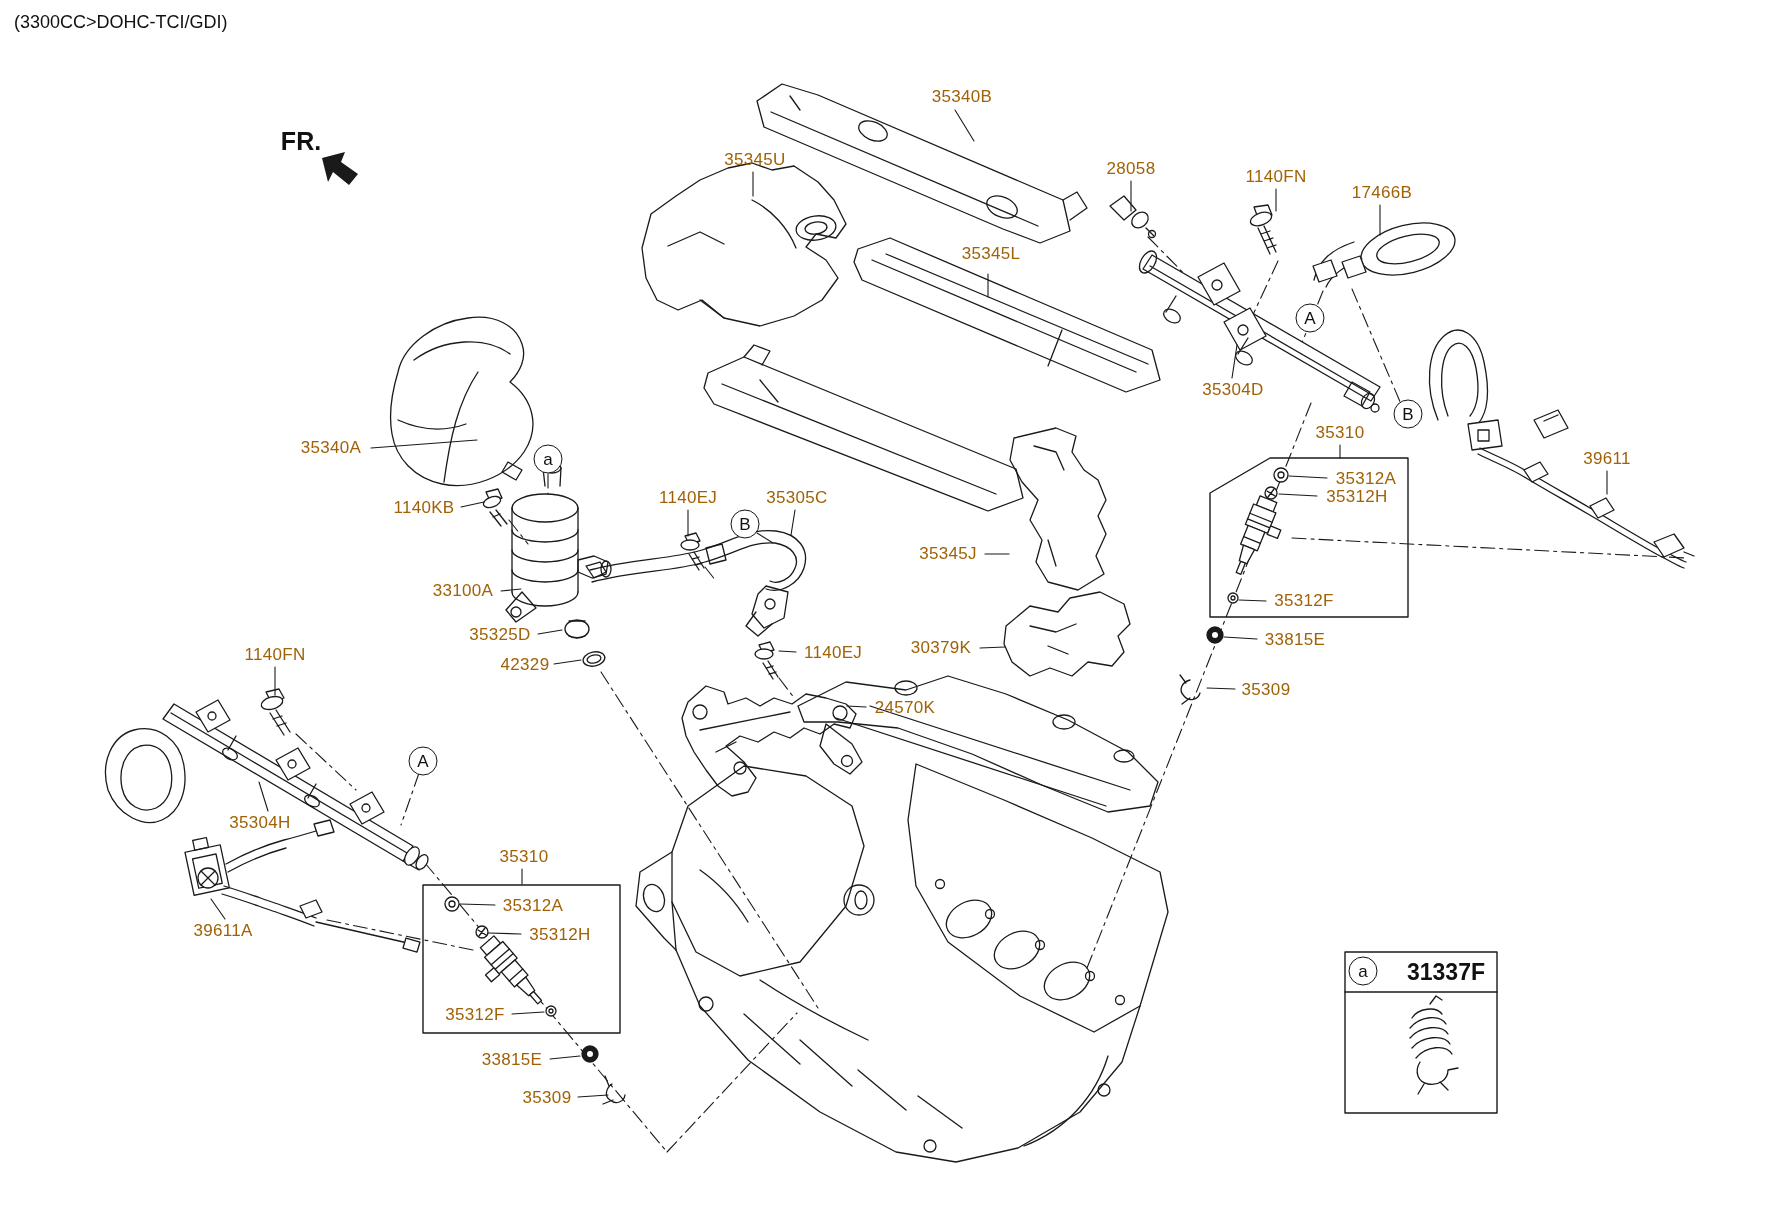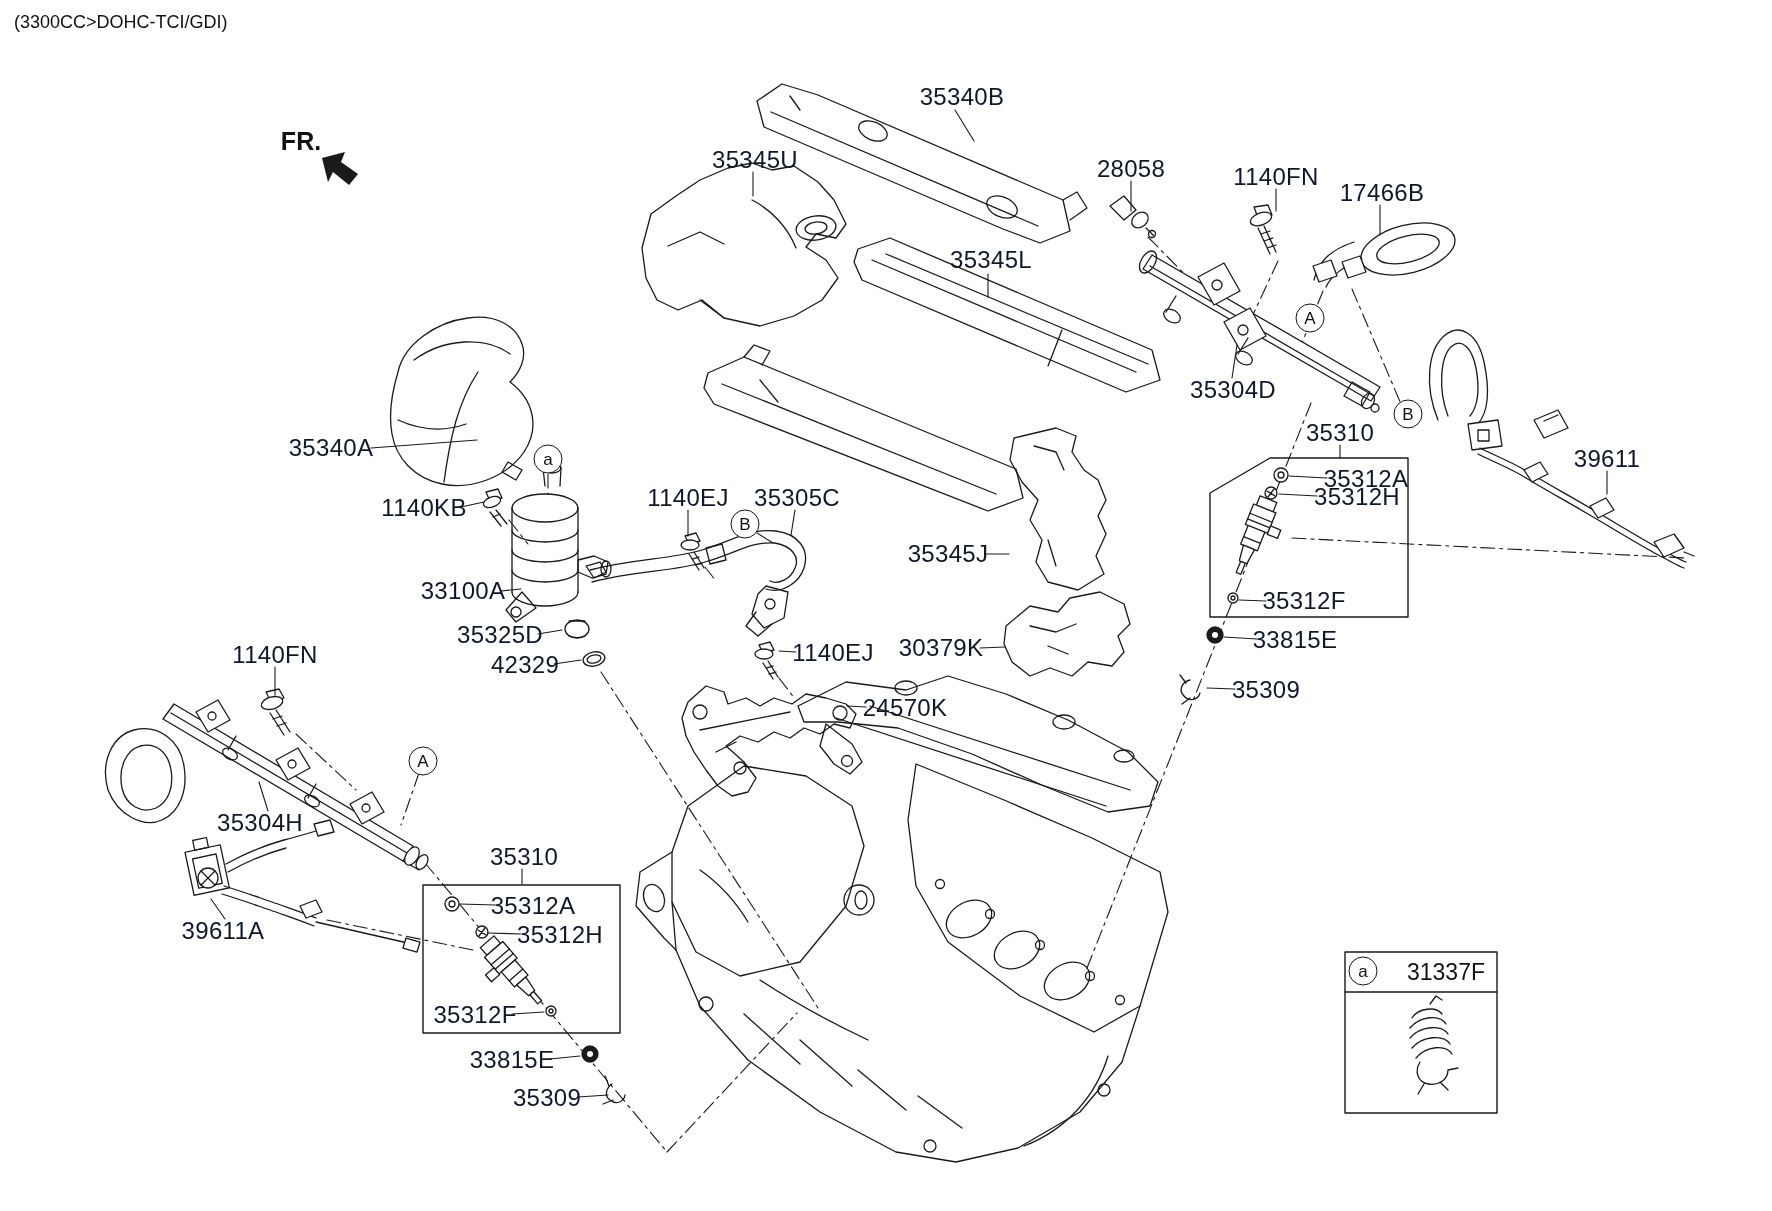--- a/index.html
+++ b/index.html
@@ -1,26 +1,26 @@
 <!DOCTYPE html>
 <html><head>
 <meta charset="utf-8">
 <style>
   html,body{margin:0;padding:0;background:#fff;}
   #stage{position:relative;width:1772px;height:1211px;background:#fff;overflow:hidden;
          font-family:"Liberation Sans", sans-serif;color:#111;}
   #stage svg{position:absolute;left:0;top:0;}
-  .lbl{position:absolute;transform:translate(-50%,-50%);font-size:24px;letter-spacing:.3px;
-       white-space:nowrap;color:#0f172a;}
+  .lbl{position:absolute;transform:translate(-50%,-50%);font-size:17px;letter-spacing:.3px;
+       white-space:nowrap;color:#a16207;}
   .anchor-tl{position:absolute;transform:none;font-size:18px;}
   .fr{position:absolute;transform:translate(-50%,-50%);font-size:25px;font-weight:bold;}
   .marker{position:absolute;width:27px;height:27px;border:1.8px solid #141414;border-radius:50%;
           background:#fff;transform:translate(-50%,-50%);display:flex;align-items:center;
           justify-content:center;font-size:17px;}
-  .legendnum{position:absolute;transform:translate(-50%,-50%);font-size:23px;}
+  .legendnum{position:absolute;transform:translate(-50%,-50%);font-size:23px;font-weight:bold;}
 </style>
 </head>
 <body>
 
 <div id="stage">
 
 <svg width="1772" height="1211" viewBox="0 0 1772 1211">
   <g stroke="#1a1a1a" fill="none" stroke-width="1.3" stroke-linejoin="round" stroke-linecap="round">
 
     <g>
@@ -347,21 +347,21 @@
 
     <polygon points="322,158 345,152 341,162 358,174 349,185 333,172 328,182" fill="#1a1a1a" stroke="none"></polygon>
   </g>
 </svg>
 
 <div class="anchor-tl" style="left:14px;top:12px">(3300CC&gt;DOHC-TCI/GDI)</div>
 <div class="fr" style="left:301px;top:141px">FR.</div>
 
 <div class="lbl" style="left:962px;top:97px">35340B</div>
 <div class="lbl" style="left:755px;top:160px">35345U</div>
-<div class="lbl" style="left:991px;top:260px">35345L</div>
+<div class="lbl" style="left:991px;top:254px">35345L</div>
 <div class="lbl" style="left:1131px;top:169px">28058</div>
 <div class="lbl" style="left:1276px;top:177px">1140FN</div>
 <div class="lbl" style="left:1382px;top:193px">17466B</div>
 <div class="lbl" style="left:1233px;top:390px">35304D</div>
 <div class="lbl" style="left:1340px;top:433px">35310</div>
 <div class="lbl" style="left:1366px;top:479px">35312A</div>
 <div class="lbl" style="left:1357px;top:497px">35312H</div>
 <div class="lbl" style="left:1304px;top:601px">35312F</div>
 <div class="lbl" style="left:1295px;top:640px">33815E</div>
 <div class="lbl" style="left:1266px;top:690px">35309</div>

